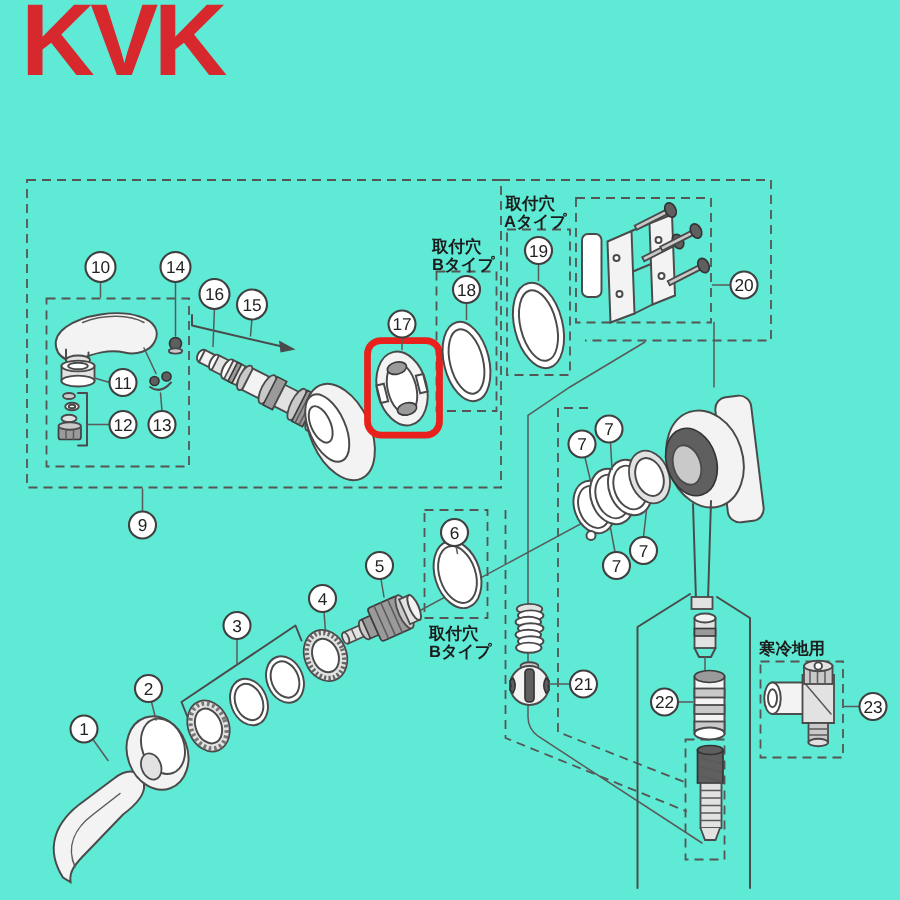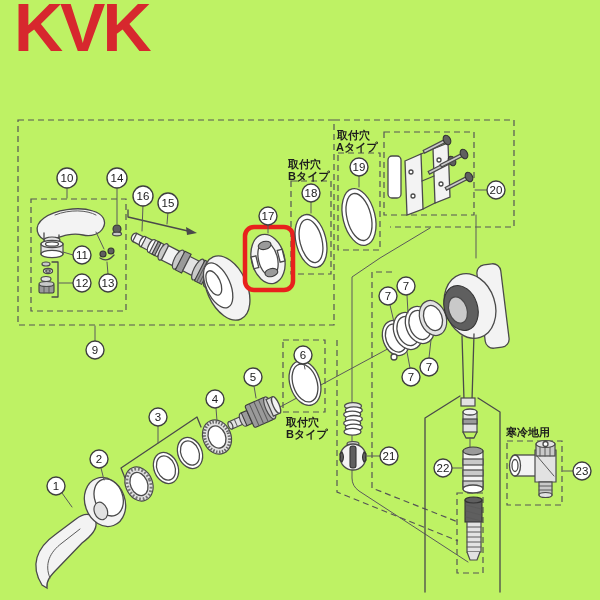--- a/index.html
+++ b/index.html
@@ -1,16 +1,16 @@
 <!DOCTYPE html>
 <html><head>
 <meta charset="utf-8">
 <style>
   html,body{margin:0;padding:0;background:#fff;width:600px;height:600px;overflow:hidden;}
-  #stage{position:relative;width:600px;height:600px;background:#bef264;font-family:"Liberation Sans",sans-serif;}
+  #stage{position:relative;width:600px;height:600px;background:#5eead4;font-family:"Liberation Sans",sans-serif;}
   #logo{position:absolute;left:14px;top:-12px;font-size:68px;font-weight:800;letter-spacing:-3px;color:#d7282e;font-family:"Liberation Sans",sans-serif;}
   svg{position:absolute;left:0;top:0;}
   .ln{fill:none;stroke:#4a4a4a;stroke-width:1.3;stroke-linecap:round;stroke-linejoin:round;}
   .lnt{fill:none;stroke:#5a5a5a;stroke-width:1;stroke-linecap:round;}
   .lnf{fill:#fff;stroke:#4a4a4a;stroke-width:1.3;}
   .f1{fill:#f3f3f3;stroke:#4a4a4a;stroke-width:1.3;}
   .f2{fill:#e2e2e2;stroke:#4a4a4a;stroke-width:1.2;}
   .f3{fill:#c9c9c9;stroke:#4a4a4a;stroke-width:1.2;}
   .f4{fill:#9a9a9a;stroke:#3c3c3c;stroke-width:1.1;}
   .f5{fill:#5f5f5f;stroke:#333;stroke-width:1.1;}

